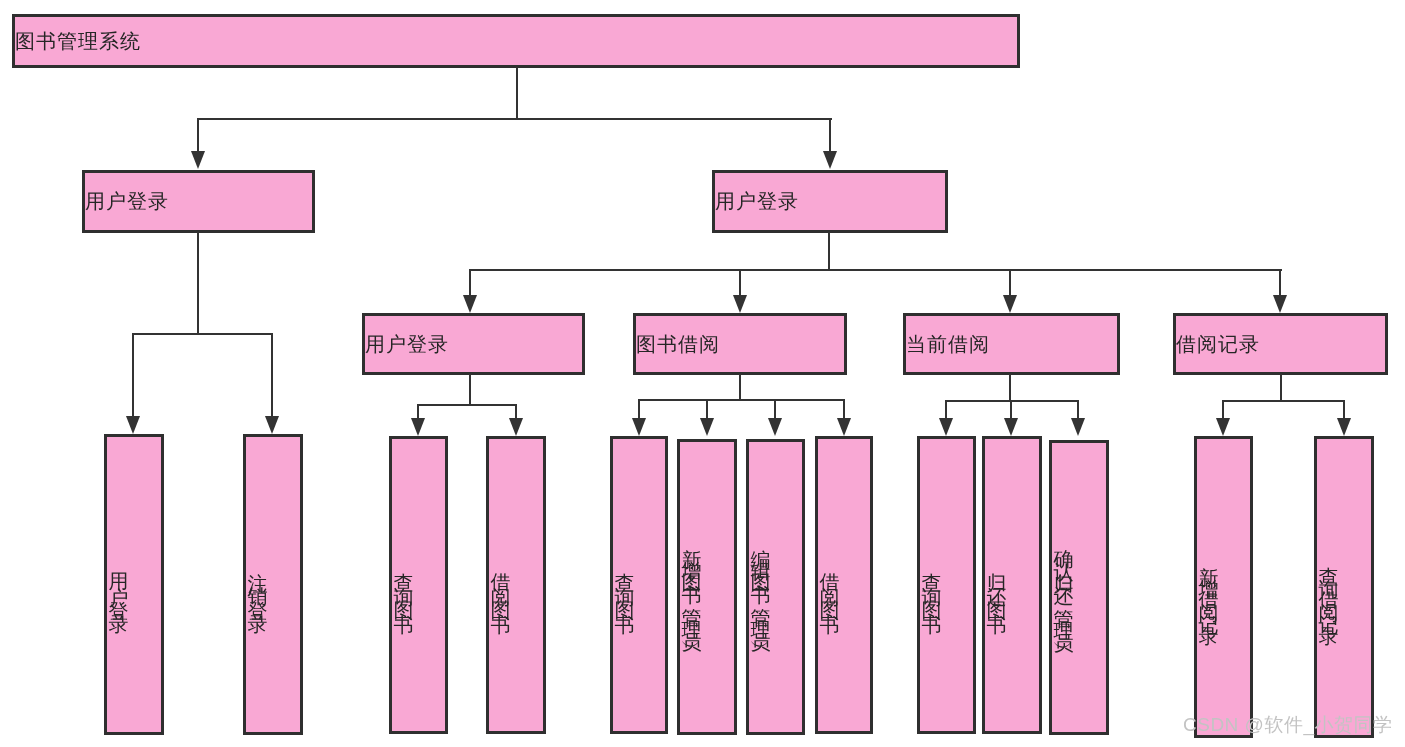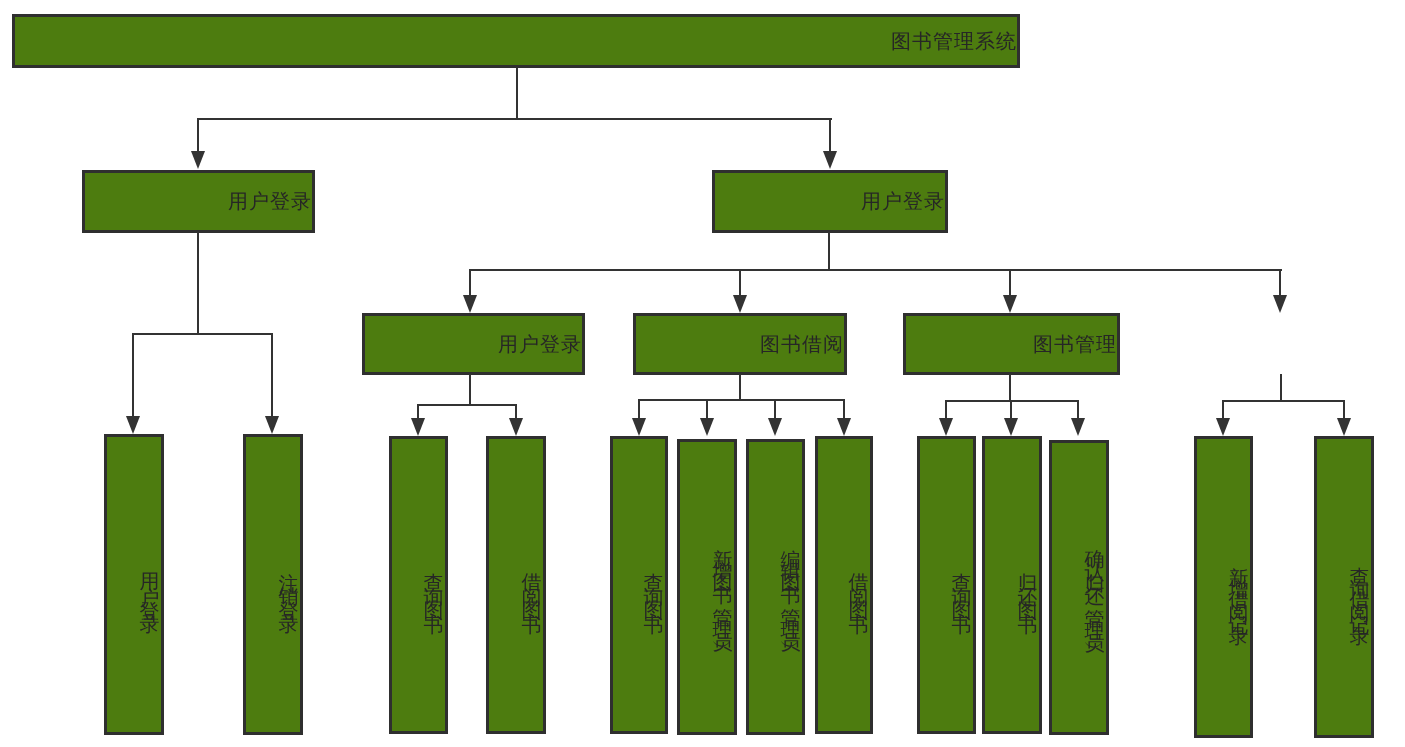--- a/index.html
+++ b/index.html
@@ -7,24 +7,24 @@
     position:relative;
     width:1405px;height:747px;
     background:#ffffff;
     font-family:"Liberation Sans","DejaVu Sans",sans-serif;
     overflow:hidden;
   }
   .box{
     position:absolute;
     box-sizing:border-box;
     border:3px solid #2f2f2f;
-    background:#4d7c0f;
+    background:#f9a8d4;
     display:flex;
     align-items:center;
-    justify-content:flex-end;
+    justify-content:flex-start;
   }
   .hlabel{
     font-size:20px;
     color:#262626;
     letter-spacing:1px;
     white-space:nowrap;
   }
   .vbox .vlabel{
     writing-mode:vertical-rl;
     text-orientation:mixed;
@@ -96,21 +96,24 @@
   <div class="vline" style="left:1279px;top:269px;height:27px;"></div>
   <div class="arrow" style="left:1273px;top:295px;"></div>
 
   <div class="box" style="left:362px;top:313px;width:223px;height:62px;">
     <span class="hlabel">用户登录</span>
   </div>
   <div class="box" style="left:633px;top:313px;width:214px;height:62px;">
     <span class="hlabel">图书借阅</span>
   </div>
   <div class="box" style="left:903px;top:313px;width:217px;height:62px;">
-    <span class="hlabel">图书管理</span>
+    <span class="hlabel">当前借阅</span>
+  </div>
+  <div class="box" style="left:1173px;top:313px;width:215px;height:62px;">
+    <span class="hlabel">借阅记录</span>
   </div>
 
   <div class="vline" style="left:469px;top:374px;height:32px;"></div>
   <div class="hline" style="left:417px;top:404px;width:100px;"></div>
   <div class="vline" style="left:417px;top:404px;height:14px;"></div>
   <div class="arrow" style="left:411px;top:418px;"></div>
   <div class="vline" style="left:515px;top:404px;height:14px;"></div>
   <div class="arrow" style="left:509px;top:418px;"></div>
 
   <div class="vline" style="left:739px;top:374px;height:27px;"></div>
@@ -177,14 +180,15 @@
     <span class="vlabel long">确认归还（管理员）</span>
   </div>
 
   <div class="box vbox" style="left:1194px;top:436px;width:59px;height:302px;">
     <span class="vlabel long">新增借阅记录</span>
   </div>
   <div class="box vbox" style="left:1314px;top:436px;width:60px;height:302px;">
     <span class="vlabel long">查询借阅记录</span>
   </div>
 
+  <div class="watermark">CSDN @软件_小贺同学</div>
 
 </div>
 
 </body></html>

